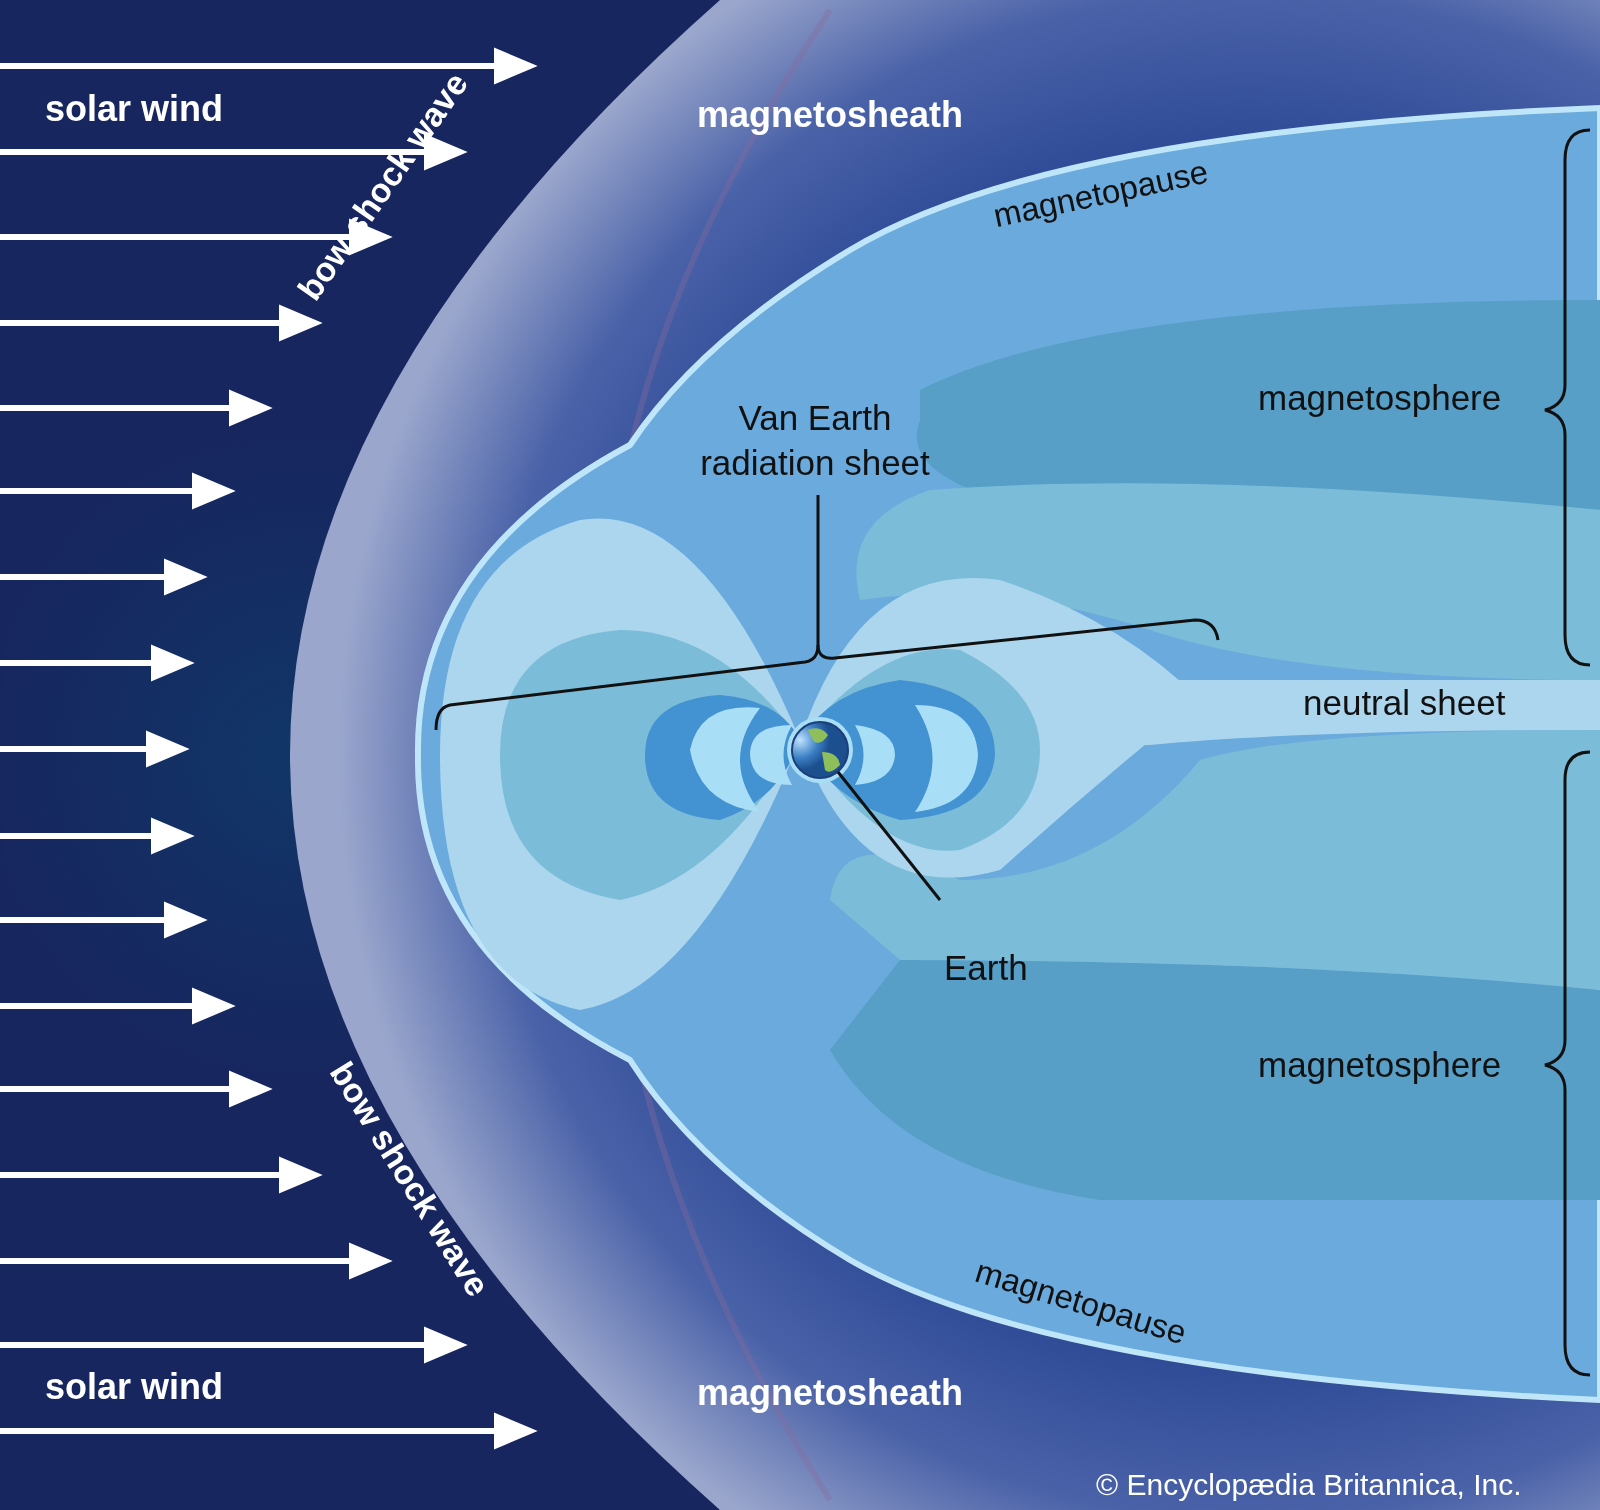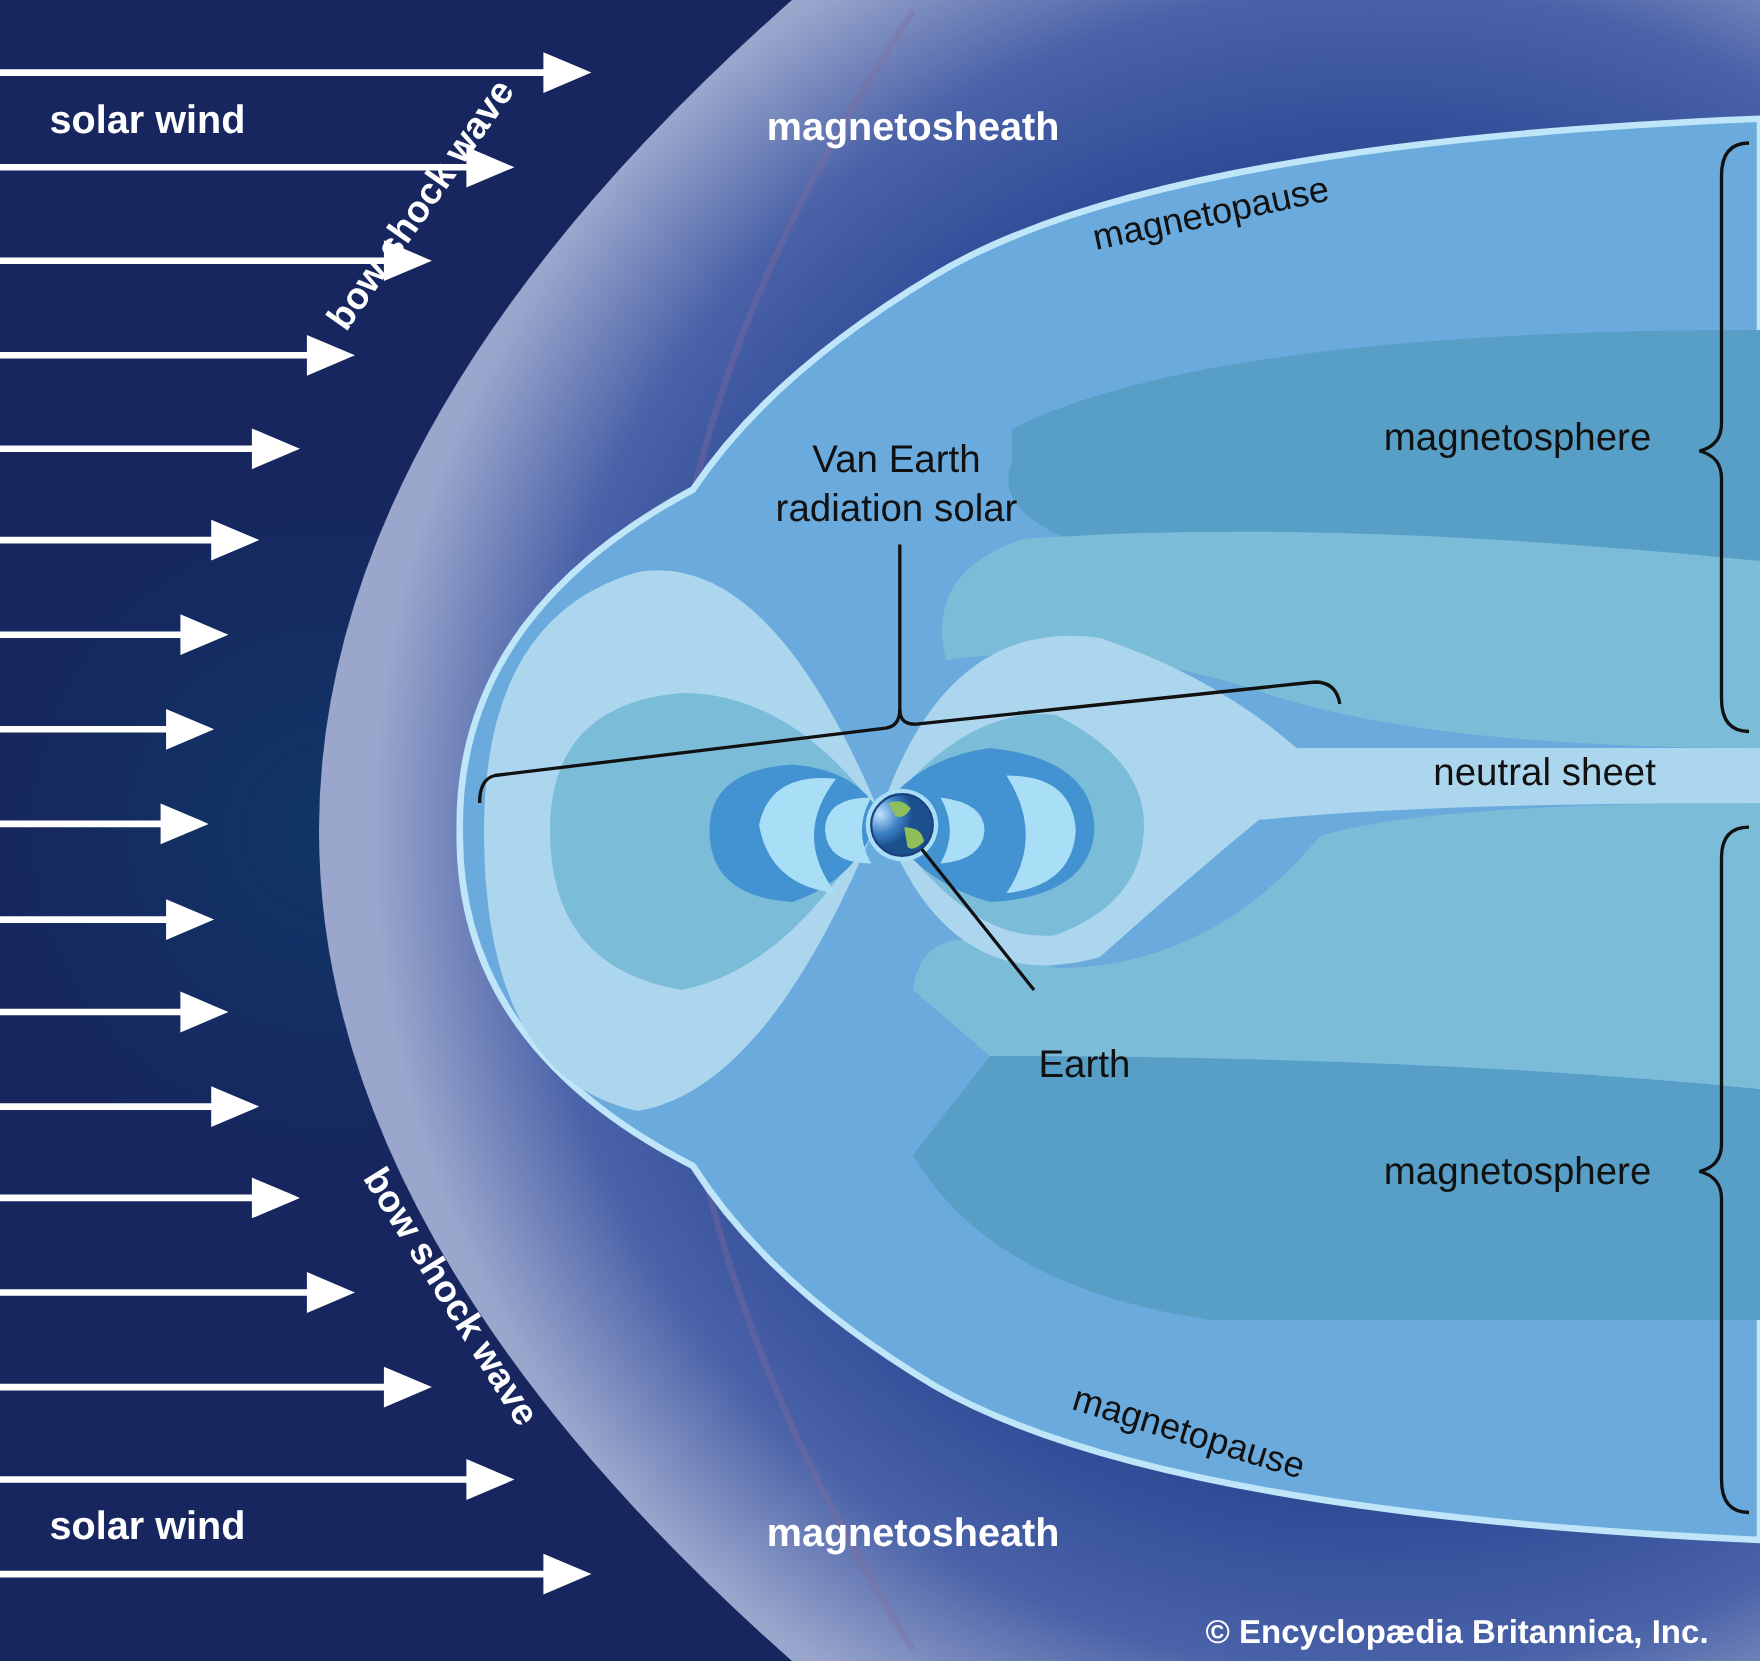--- a/index.html
+++ b/index.html
@@ -3,21 +3,21 @@
 <meta charset="utf-8">
 <style>
   html, body { margin: 0; padding: 0; }
   body { width: 1600px; height: 1510px; overflow: hidden; background: #17265f; }
   .stage { position: relative; width: 1378px; height: 1510px; }
   svg.diagram { position: absolute; left: 0; top: 0; }
   .lbl { position: absolute; white-space: nowrap; font-family: "Liberation Sans", sans-serif; }
   .white-bold { color: #ffffff; font-weight: bold; font-size: 36px; }
   .black { color: #111111; font-size: 35px; }
   .center { text-align: center; }
-  .copyright { color: #ffffff; font-weight: bold; font-size: 30px; }
+  .copyright { color: #ffffff; font-weight: normal; font-size: 30px; }
 </style>
 </head>
 <body>
 
 <div class="stage">
   <svg class="diagram" width="1600" height="1510" viewBox="0 0 1600 1510">
     <defs>
       <radialGradient id="sheathGrad" cx="1250" cy="755" r="980" gradientUnits="userSpaceOnUse">
         <stop offset="0.55" stop-color="#23418f"></stop>
         <stop offset="0.78" stop-color="#4a62a8"></stop>
@@ -124,21 +124,21 @@
   <div class="lbl white-bold" style="left:290px; top:285px; transform: rotate(-55deg); transform-origin: left top; font-size:34px;">bow shock wave</div>
   <div class="lbl white-bold" style="left:355px; top:1055px; transform: rotate(58deg); transform-origin: left top; font-size:34px;">bow shock wave</div>
 
   <div class="lbl white-bold" style="left:697px; top:94px;">magnetosheath</div>
   <div class="lbl white-bold" style="left:697px; top:1372px;">magnetosheath</div>
 
   <div class="lbl black" style="left:990px; top:198px; transform: rotate(-12deg); transform-origin: left top; font-size:33px;">magnetopause</div>
   <div class="lbl black" style="left:982px; top:1252px; transform: rotate(17deg); transform-origin: left top; font-size:33px;">magnetopause</div>
 
   <div class="lbl black center" style="left:690px; top:398px; width:250px;">Van Earth</div>
-  <div class="lbl black center" style="left:690px; top:443px; width:250px;">radiation solar</div>
+  <div class="lbl black center" style="left:690px; top:443px; width:250px;">radiation sheet</div>
 
   <div class="lbl black" style="left:1258px; top:378px;">magnetosphere</div>
   <div class="lbl black" style="left:1258px; top:1045px;">magnetosphere</div>
 
   <div class="lbl black" style="left:1303px; top:683px;">neutral sheet</div>
   <div class="lbl black" style="left:944px; top:948px;">Earth</div>
 
   <div class="lbl copyright" style="left:1096px; top:1468px;">© Encyclopædia Britannica, Inc.</div>
 </div>
 

